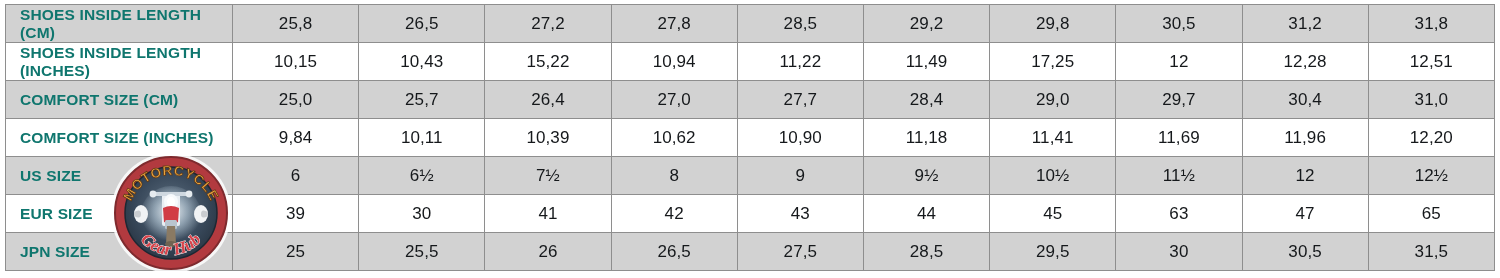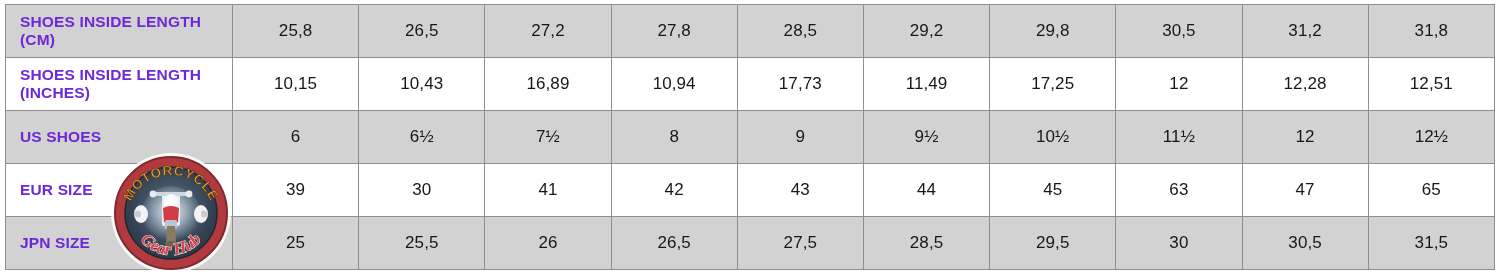--- a/index.html
+++ b/index.html
@@ -51,21 +51,21 @@
     background: #ffffff;
   }
 
   table.size-chart td.row-label {
     text-align: left;
     font-weight: 700;
     font-size: 15.5px;
     letter-spacing: 0.15px;
     padding-left: 14px;
     width: 227px;
-    color: #6d28d9;
+    color: #0f766e;
     font-stretch: condensed;
   }
 
   
   #logo-watermark {
     position: absolute;
     left: 110px;
     top: 152px;
     width: 122px;
     height: 122px;
@@ -90,31 +90,57 @@
           <td>29,2</td>
           <td>29,8</td>
           <td>30,5</td>
           <td>31,2</td>
           <td>31,8</td>
         </tr>
         <tr class="plain">
           <td class="row-label">SHOES INSIDE LENGTH (INCHES)</td>
           <td>10,15</td>
           <td>10,43</td>
-          <td>16,89</td>
+          <td>15,22</td>
           <td>10,94</td>
-          <td>17,73</td>
+          <td>11,22</td>
           <td>11,49</td>
           <td>17,25</td>
           <td>12</td>
           <td>12,28</td>
           <td>12,51</td>
         </tr>
         <tr class="shaded">
-          <td class="row-label">US SHOES</td>
+          <td class="row-label">COMFORT SIZE (CM)</td>
+          <td>25,0</td>
+          <td>25,7</td>
+          <td>26,4</td>
+          <td>27,0</td>
+          <td>27,7</td>
+          <td>28,4</td>
+          <td>29,0</td>
+          <td>29,7</td>
+          <td>30,4</td>
+          <td>31,0</td>
+        </tr>
+        <tr class="plain">
+          <td class="row-label">COMFORT SIZE (INCHES)</td>
+          <td>9,84</td>
+          <td>10,11</td>
+          <td>10,39</td>
+          <td>10,62</td>
+          <td>10,90</td>
+          <td>11,18</td>
+          <td>11,41</td>
+          <td>11,69</td>
+          <td>11,96</td>
+          <td>12,20</td>
+        </tr>
+        <tr class="shaded">
+          <td class="row-label">US SIZE</td>
           <td>6</td>
           <td>6½</td>
           <td>7½</td>
           <td>8</td>
           <td>9</td>
           <td>9½</td>
           <td>10½</td>
           <td>11½</td>
           <td>12</td>
           <td>12½</td>

